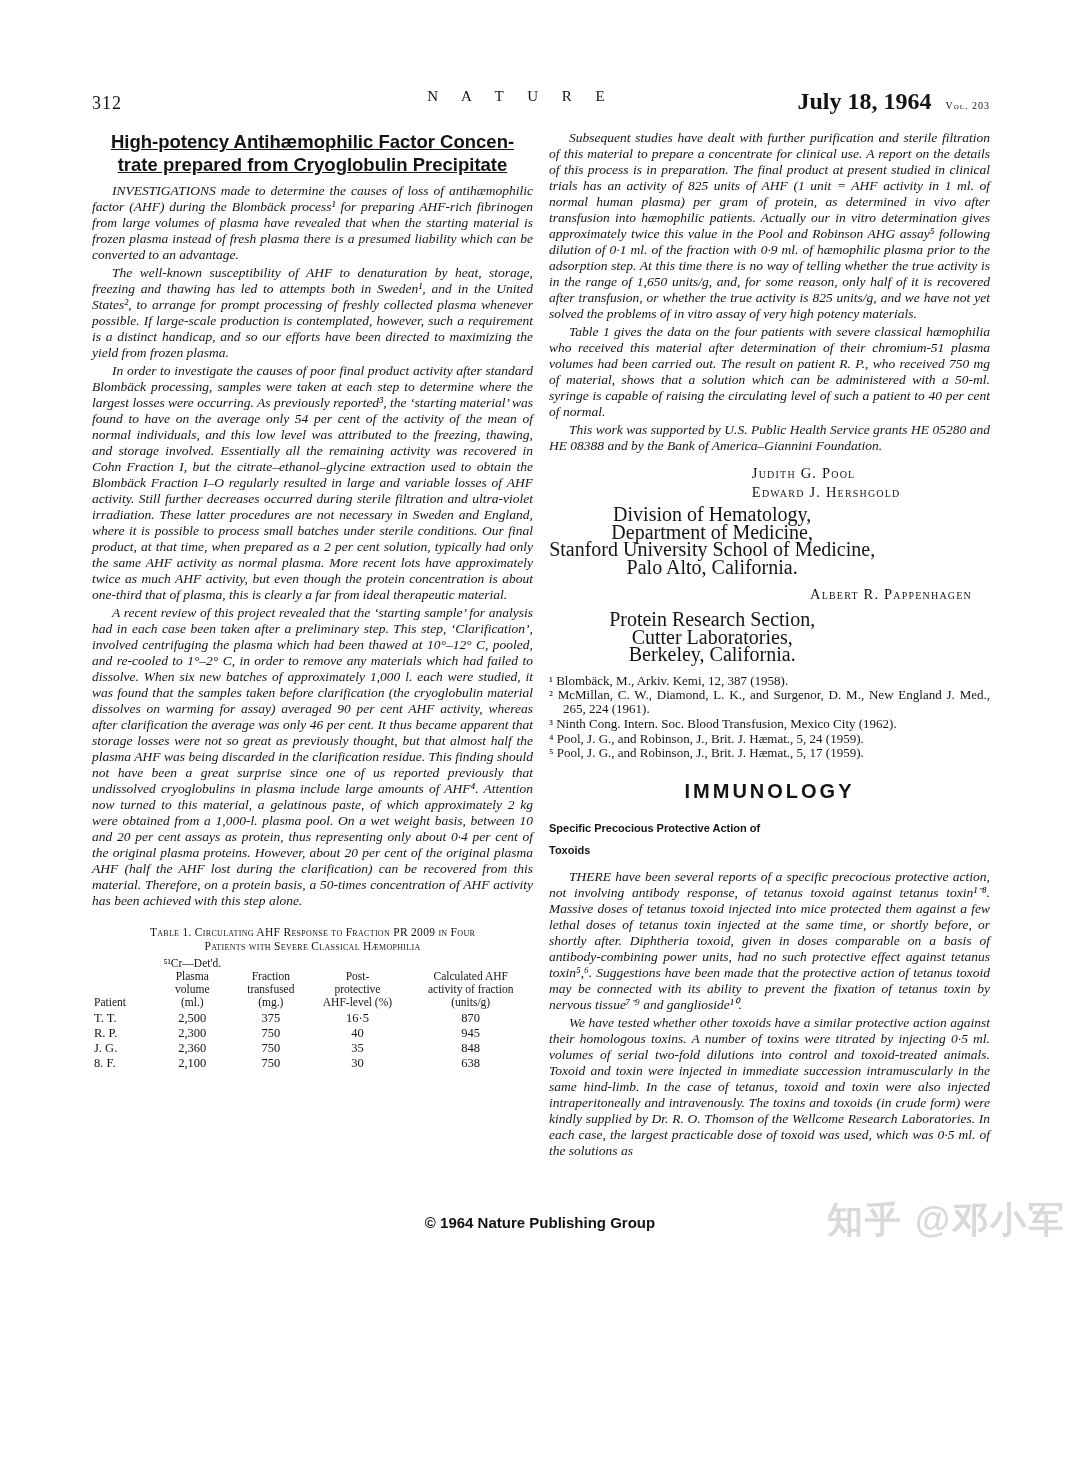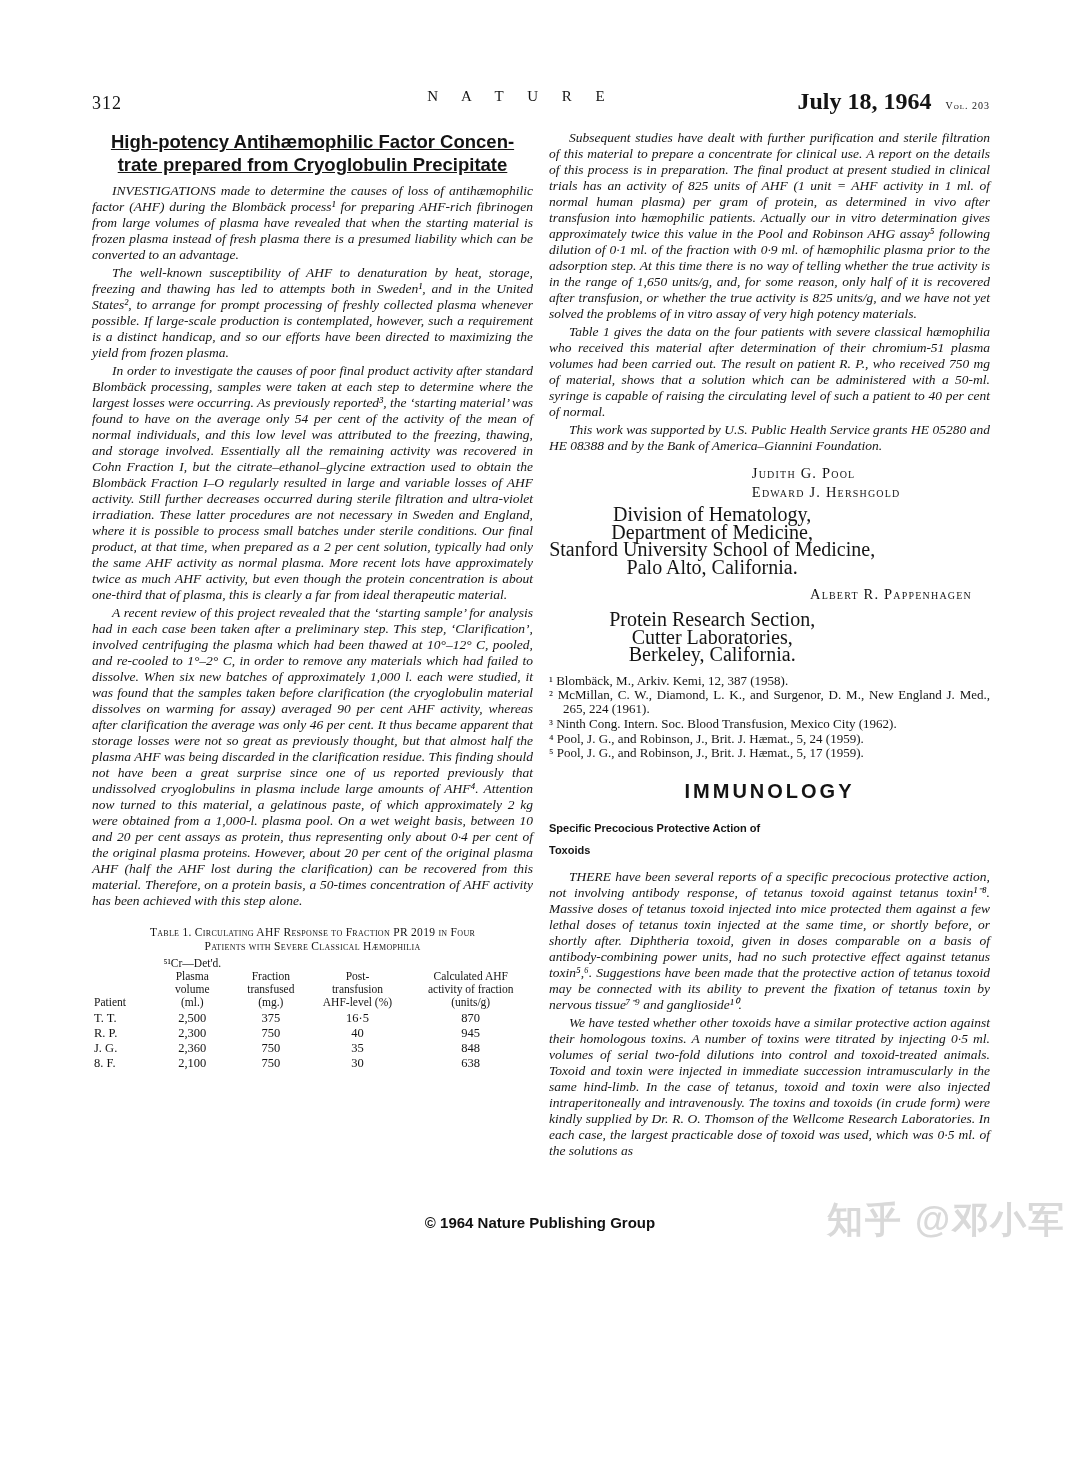--- a/index.html
+++ b/index.html
@@ -129,35 +129,35 @@
     <div class="col">
       <div class="art-title">High-potency Antihæmophilic Factor Concen-
 trate prepared from Cryoglobulin Precipitate</div>
 
       <p class="body">INVESTIGATIONS made to determine the causes of loss of antihæmophilic factor (AHF) during the Blombäck process¹ for preparing AHF-rich fibrinogen from large volumes of plasma have revealed that when the starting material is frozen plasma instead of fresh plasma there is a presumed liability which can be converted to an advantage.</p>
       <p class="body">The well-known susceptibility of AHF to denaturation by heat, storage, freezing and thawing has led to attempts both in Sweden¹, and in the United States², to arrange for prompt processing of freshly collected plasma whenever possible. If large-scale production is contemplated, however, such a requirement is a distinct handicap, and so our efforts have been directed to maximizing the yield from frozen plasma.</p>
       <p class="body">In order to investigate the causes of poor final product activity after standard Blombäck processing, samples were taken at each step to determine where the largest losses were occurring. As previously reported³, the ‘starting material’ was found to have on the average only 54 per cent of the activity of the mean of normal individuals, and this low level was attributed to the freezing, thawing, and storage involved. Essentially all the remaining activity was recovered in Cohn Fraction I, but the citrate–ethanol–glycine extraction used to obtain the Blombäck Fraction I–O regularly resulted in large and variable losses of AHF activity. Still further decreases occurred during sterile filtration and ultra-violet irradiation. These latter procedures are not necessary in Sweden and England, where it is possible to process small batches under sterile conditions. Our final product, at that time, when prepared as a 2 per cent solution, typically had only the same AHF activity as normal plasma. More recent lots have approximately twice as much AHF activity, but even though the protein concentration is about one-third that of plasma, this is clearly a far from ideal therapeutic material.</p>
       <p class="body">A recent review of this project revealed that the ‘starting sample’ for analysis had in each case been taken after a preliminary step. This step, ‘Clarification’, involved centrifuging the plasma which had been thawed at 10°–12° C, pooled, and re-cooled to 1°–2° C, in order to remove any materials which had failed to dissolve. When six new batches of approximately 1,000 l. each were studied, it was found that the samples taken before clarification (the cryoglobulin material dissolves on warming for assay) averaged 90 per cent AHF activity, whereas after clarification the average was only 46 per cent. It thus became apparent that storage losses were not so great as previously thought, but that almost half the plasma AHF was being discarded in the clarification residue. This finding should not have been a great surprise since one of us reported previously that undissolved cryoglobulins in plasma include large amounts of AHF⁴. Attention now turned to this material, a gelatinous paste, of which approximately 2 kg were obtained from a 1,000-l. plasma pool. On a wet weight basis, between 10 and 20 per cent assays as protein, thus representing only about 0·4 per cent of the original plasma proteins. However, about 20 per cent of the original plasma AHF (half the AHF lost during the clarification) can be recovered from this material. Therefore, on a protein basis, a 50-times concentration of AHF activity has been achieved with this step alone.</p>
 
       <div class="tbl">
-        <div class="tbl-caption" style="white-space:pre-line;">Table 1.   Circulating AHF Response to Fraction PR 2019 in Four
+        <div class="tbl-caption" style="white-space:pre-line;">Table 1.   Circulating AHF Response to Fraction PR 2009 in Four
 Patients with Severe Classical Hæmophilia</div>
         <table class="t1">
           <thead>
             <tr>
               <th class="patient">Patient</th>
               <th>⁵¹Cr—Det'd.
 Plasma
 volume
 (ml.)</th>
               <th>Fraction
 transfused
 (mg.)</th>
               <th>Post-
-transfusion
+protective
 AHF-level (%)</th>
               <th>Calculated AHF
 activity of fraction
 (units/g)</th>
             </tr>
           </thead>
           <tbody>
             <tr>
               <td class="patient">T. T.</td>
               <td>2,500</td>

